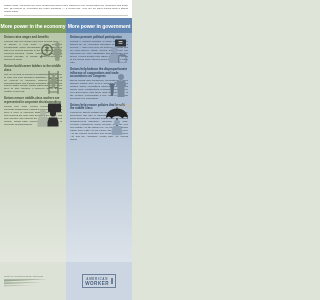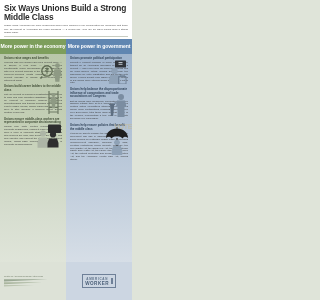--- a/index.html
+++ b/index.html
@@ -88,21 +88,20 @@
   .aw2{font-size:4.6px;letter-spacing:0.5px;color:#4a5f78;font-weight:bold;line-height:5px;}
   .aw-bars{display:flex;flex-direction:column;gap:0.7px;}
   .aw-bars i{display:block;width:2.2px;height:1.6px;background:#6e8098;}
 </style>
 </head>
 <body>
 
 <div class="page">
 
   <div class="header">
-    <div class="title">Six Ways Unions Build a Strong Middle Class</div>
     <div class="subtitle">Middle-class Americans are more prosperous when more workers in our communities are unionized. But today only 12 percent of Americans are union members — a record low. Here are six ways unions build a strong middle class.</div>
     <div class="rule"></div>
   </div>
 
   <div class="colheads">
     <div class="colhead eco">More power in the economy</div>
     <div class="colhead gov">More power in government</div>
   </div>
 
   <div class="cols">

